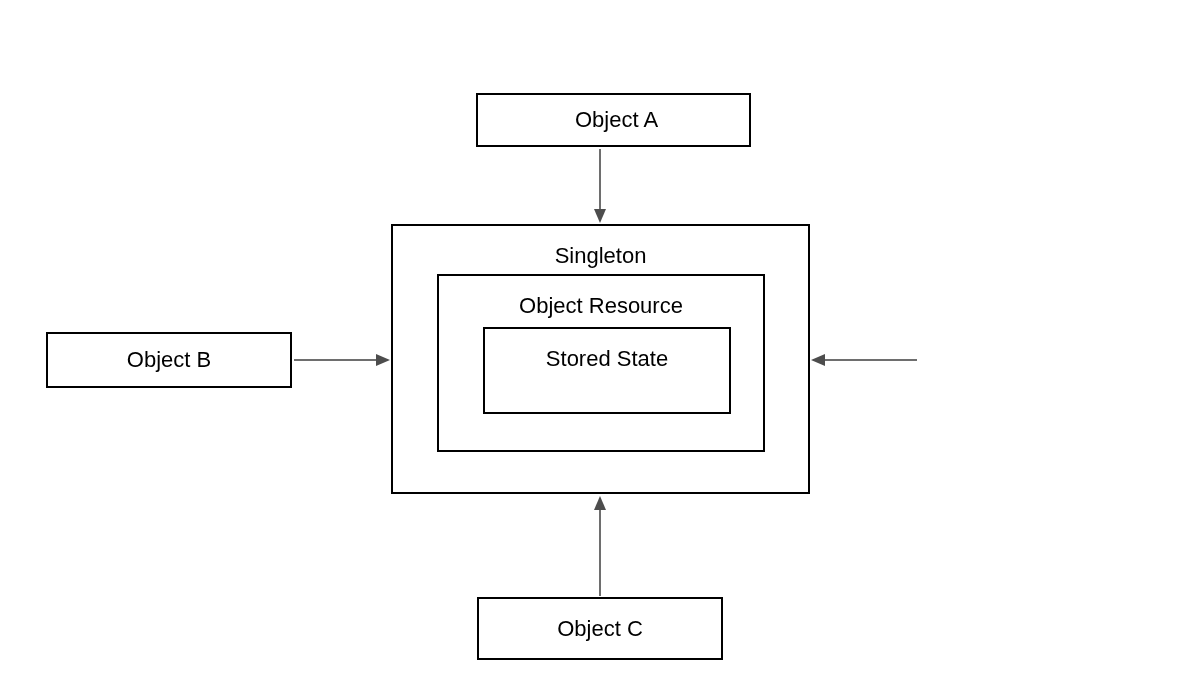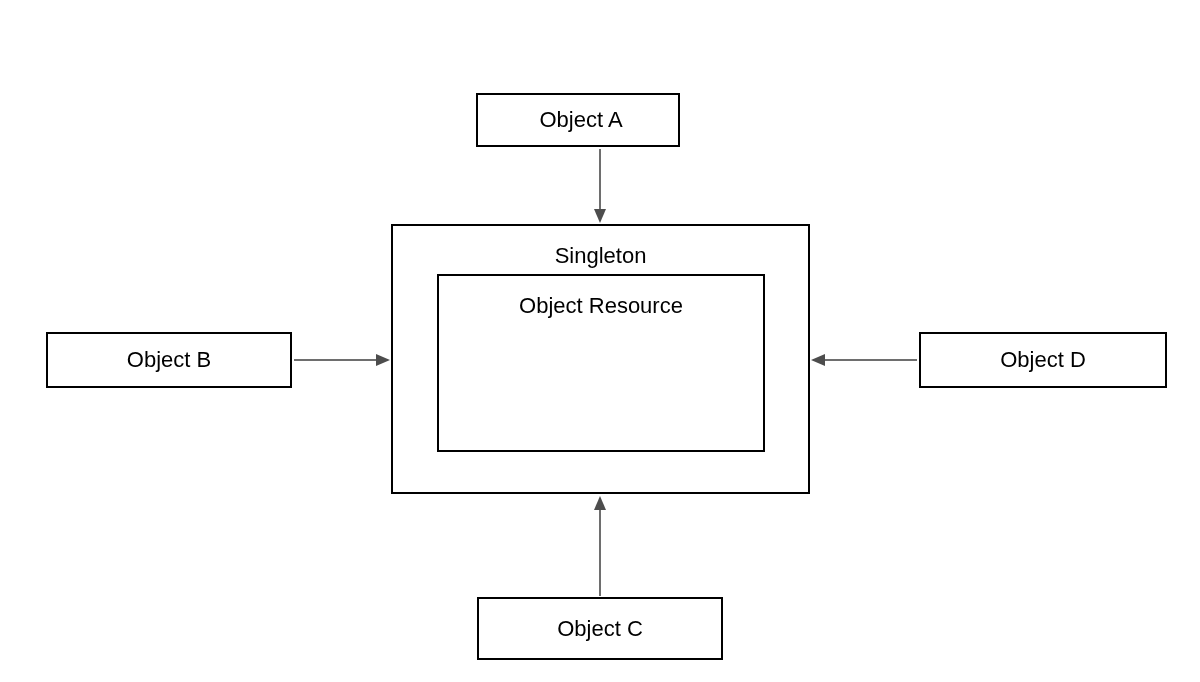--- a/index.html
+++ b/index.html
@@ -32,21 +32,21 @@
   }
   .container-node {
     padding-top: 17px;
   }
   
   .n-singleton       { left: 391px; top: 224px; width: 419px; height: 270px; }
   
   .n-shared-resource { left: 437px; top: 274px; width: 328px; height: 178px; }
   .n-stored-state    { left: 483px; top: 327px; width: 248px; height:  87px; }
   
-  .n-object-a { left: 476px; top:  93px; width: 204px; height: 54px; padding-left: 6px; }
+  .n-object-a { left: 476px; top:  93px; width: 275px; height: 54px; padding-left: 6px; }
   .n-object-b { left:  46px; top: 332px; width: 246px; height: 56px; }
   .n-object-c { left: 477px; top: 597px; width: 246px; height: 63px; }
   .n-object-d { left: 919px; top: 332px; width: 248px; height: 56px; }
 
   .edge-layer {
     position: absolute;
     left: 0; top: 0;
     width: 1200px;
     height: 682px;
     pointer-events: none;
@@ -83,30 +83,30 @@
   </svg>
 
   <div class="node container-node n-singleton">
     <span>Singleton</span>
   </div>
 
   <div class="node container-node n-shared-resource">
     <span>Object Resource</span>
   </div>
 
+  <div class="node container-node n-stored-state">
+    <span>Stored State</span>
+  </div>
 
   <div class="node leaf-node n-object-a">
     <span>Object A</span>
   </div>
 
   <div class="node leaf-node n-object-b">
     <span>Object B</span>
   </div>
 
   <div class="node leaf-node n-object-c">
     <span>Object C</span>
   </div>
 
-  <div class="node leaf-node n-object-d">
-    <span>Object D</span>
-  </div>
 
 </div>
 
 </body></html>

